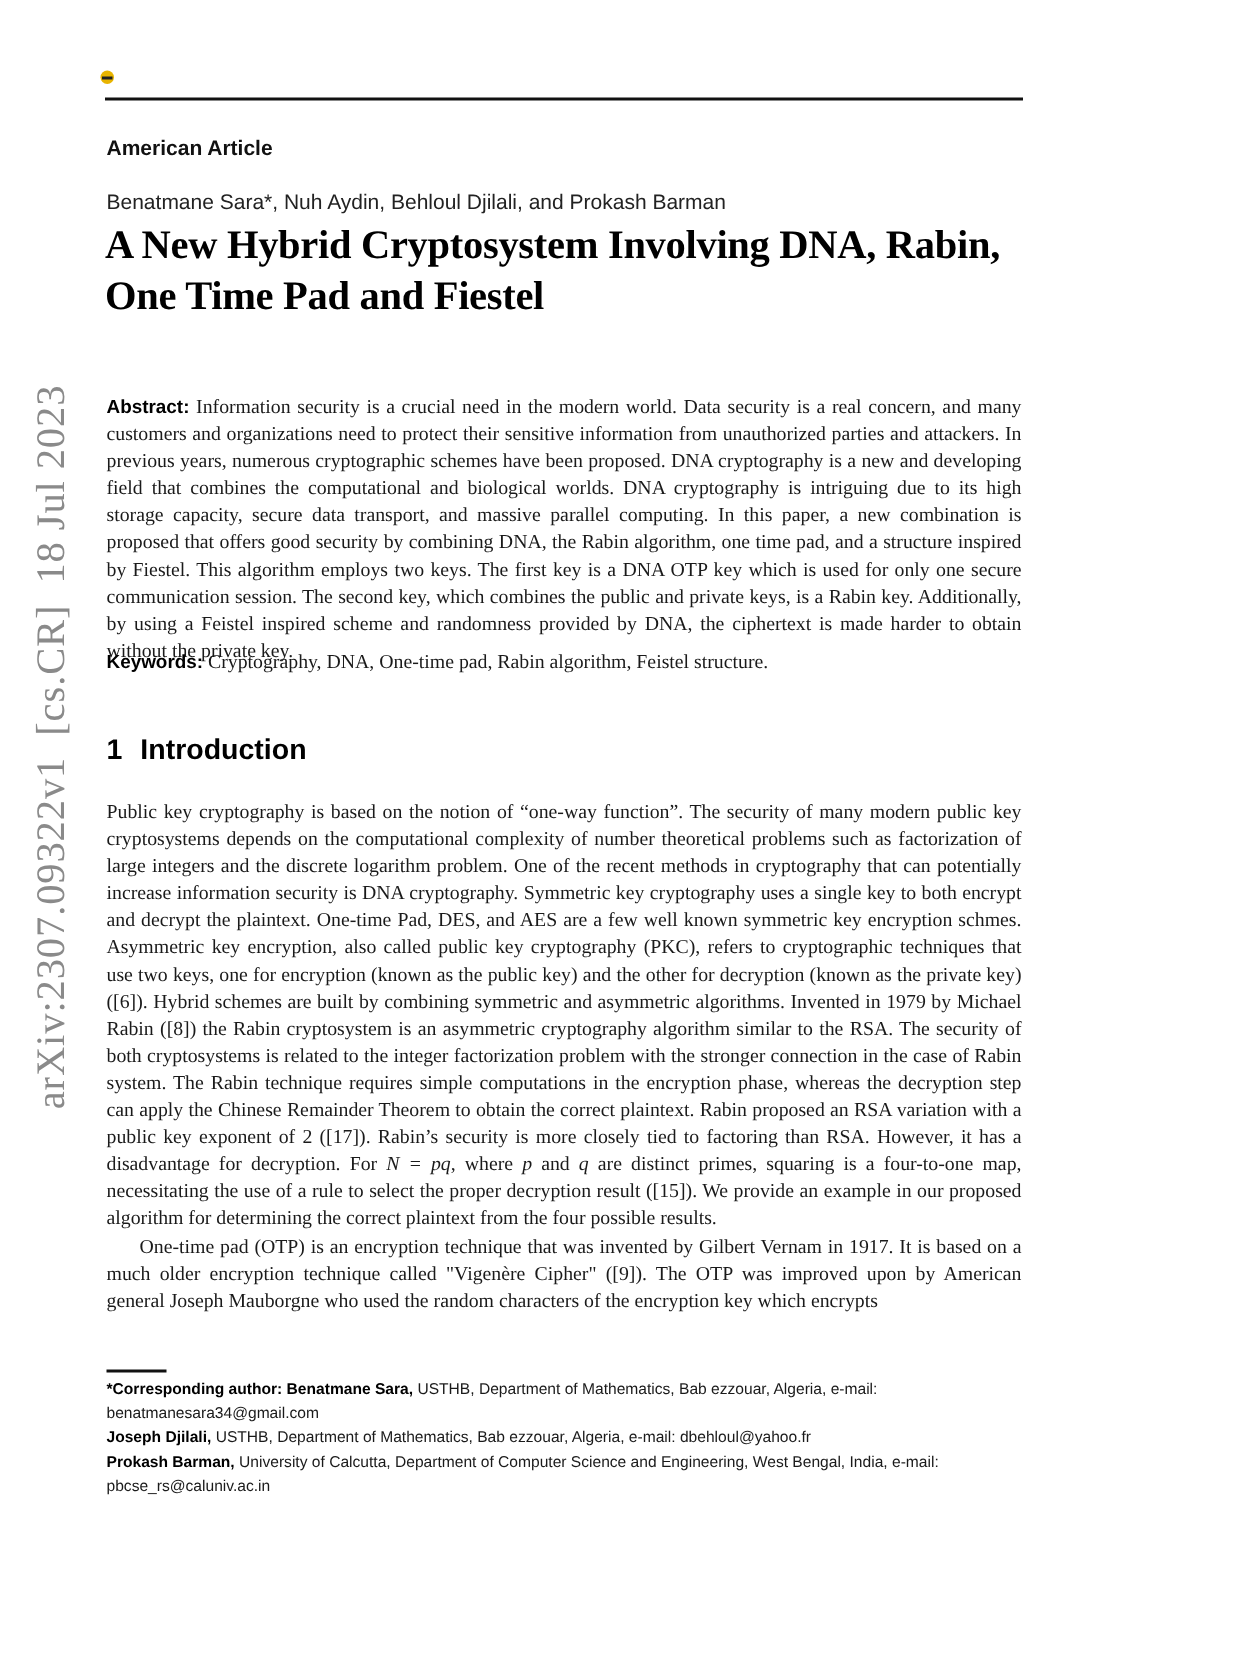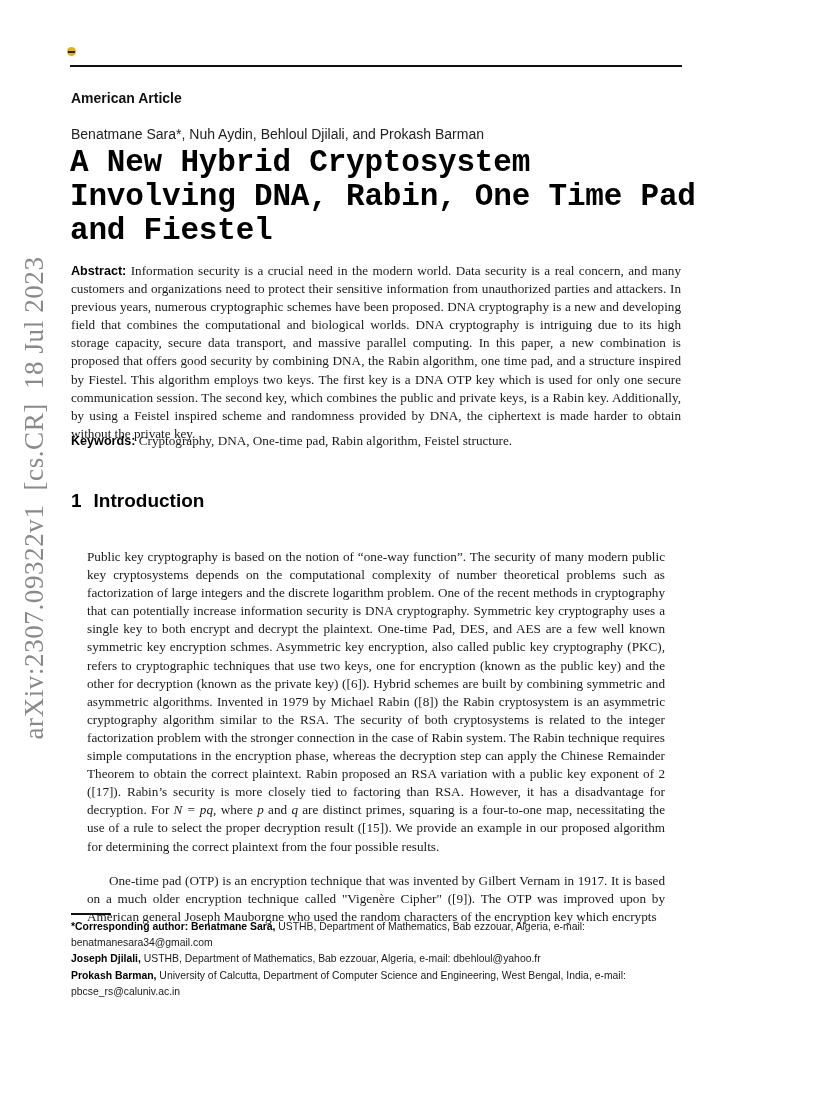--- a/index.html
+++ b/index.html
@@ -16,41 +16,41 @@
   .article-type {
     position: absolute; left: 71px; top: 90px;
     font-family: "Liberation Sans", sans-serif; font-weight: bold; font-size: 14px; color: #111;
   }
   .authors {
     position: absolute; left: 71px; top: 126px;
     font-family: Liberation Sans, sans-serif; font-size: 14px; color: #222;
   }
   .title {
     position: absolute; left: 70px; top: 146px; width: 640px;
-    font-family: Liberation Mono, monospace; font-weight: bold; font-size: 31px; line-height: 34px; color: #000;
+    font-family: Liberation Serif, serif; font-weight: bold; font-size: 27px; line-height: 34px; color: #000;
     letter-spacing: -0.2px;
   }
 
   .body-text {
     font-family: "Liberation Serif", serif; font-size: 13.2px; line-height: 18.1px; color: #1a1a1a;
     text-align: justify;
   }
   .abstract { position: absolute; left: 71px; top: 262px; width: 610px; }
   .label-bold { font-family: "Liberation Sans", sans-serif; font-weight: bold; font-size: 12.6px; color: #000; }
 
   .keywords { position: absolute; left: 71px; top: 432px; width: 610px; }
 
   .section-heading {
     position: absolute; left: 71px; top: 490px;
     font-family: "Liberation Sans", sans-serif; font-weight: bold; font-size: 19px; color: #000;
   }
   .section-heading .num { margin-right: 12px; }
 
   .intro { position: absolute; left: 71px; top: 532px; width: 610px; }
-  .intro p { margin: 16px; }
+  .intro p { margin: 0; }
   .intro p + p { text-indent: 22px; }
   .math { font-style: italic; }
 
   .fn-rule { position: absolute; left: 71px; top: 913px; width: 40px; height: 2px; background: #111; }
   .footnotes {
     position: absolute; left: 71px; top: 919px; width: 612px;
     font-family: "Liberation Sans", sans-serif; font-size: 10.4px; line-height: 16.2px; color: #1a1a1a;
   }
   .footnotes div { margin: 0; }
   .footnotes b { color: #000; }

